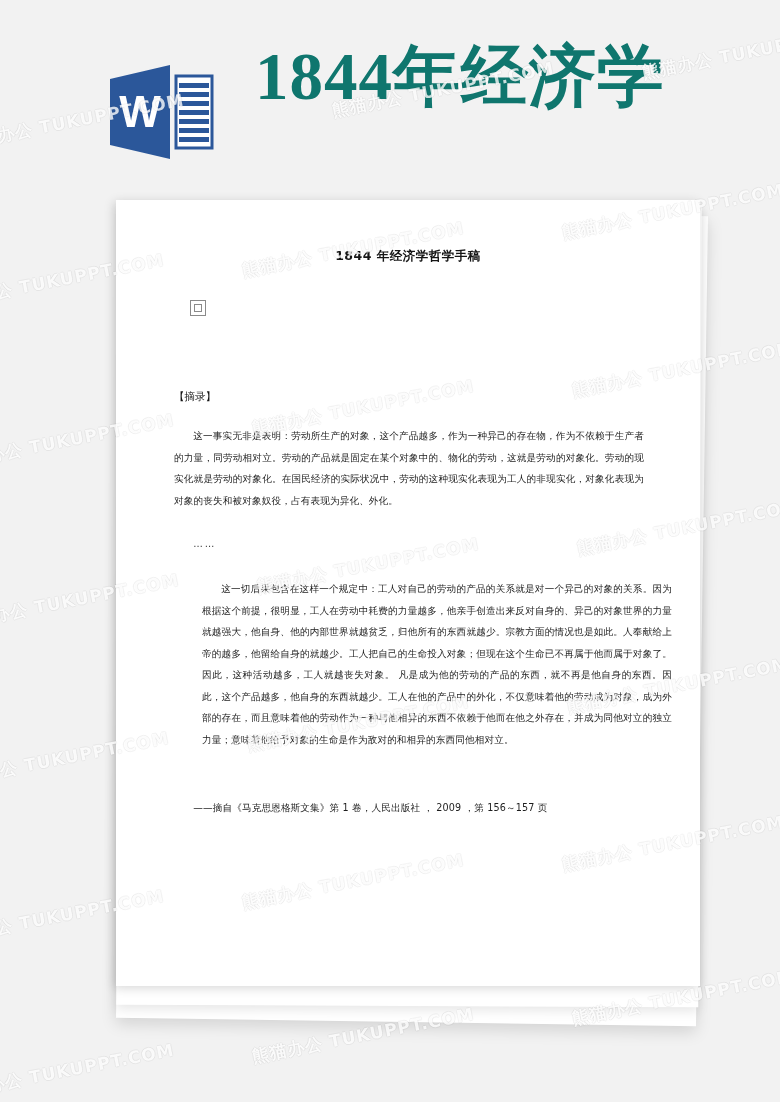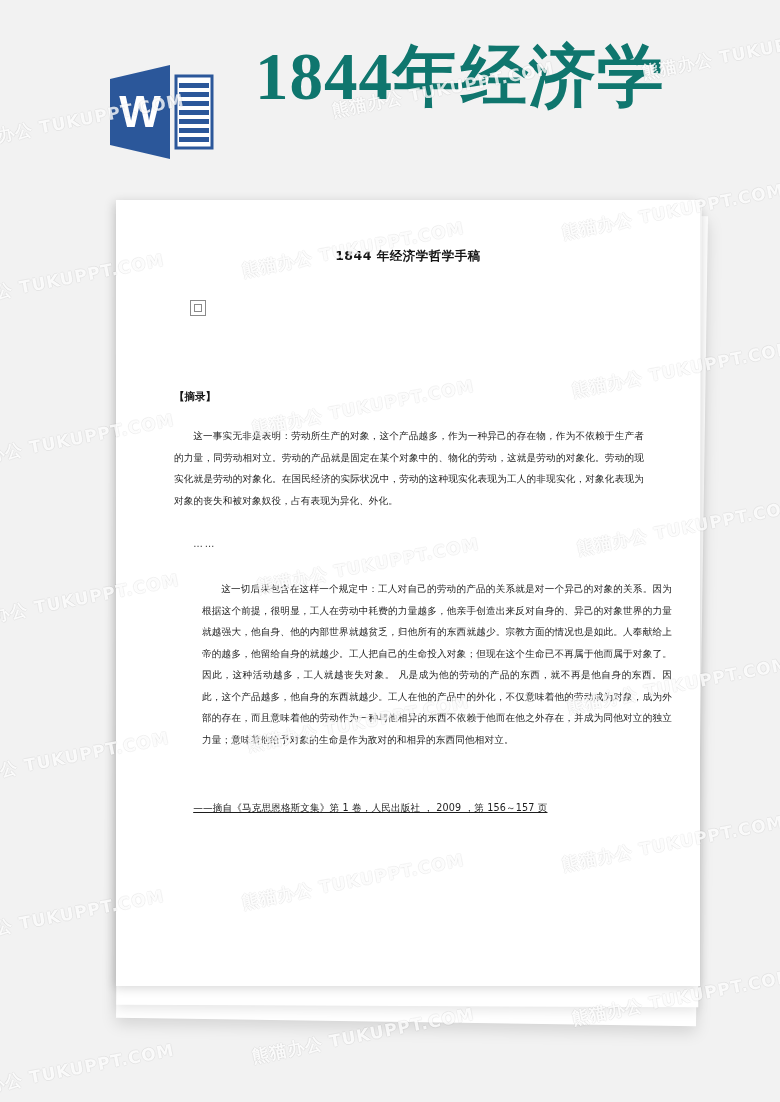--- a/index.html
+++ b/index.html
@@ -143,21 +143,21 @@
     position: absolute;
     left: 3px; top: 3px;
     right: 3px; bottom: 3px;
     border: 1.4px solid #8a8a8a;
   }
   .section-label {
     position: absolute;
     left: 58px;
     top: 190px;
     font-size: 10.5px;
-    font-weight: 700;
+    font-weight: 400;
     color: #151515;
   }
   .para {
     position: absolute;
     left: 58px;
     width: 470px;
     font-size: 9.6px;
     line-height: 21.5px;
     text-align: justify;
     text-indent: 2em;
@@ -172,21 +172,20 @@
   .citation {
     position: absolute;
     left: 58px;
     top: 598px;
     width: 470px;
     font-size: 9.6px;
     line-height: 20px;
     text-indent: 2em;
     color: #1d1d1d;
     letter-spacing: .15px;
-    text-decoration: underline;
   }
 </style>
 </head>
 <body>
 
 <div class="paper-stack">
   <div class="sheet-back2"></div>
   <div class="sheet-back1"></div>
   <div class="sheet-front"></div>
 </div>

